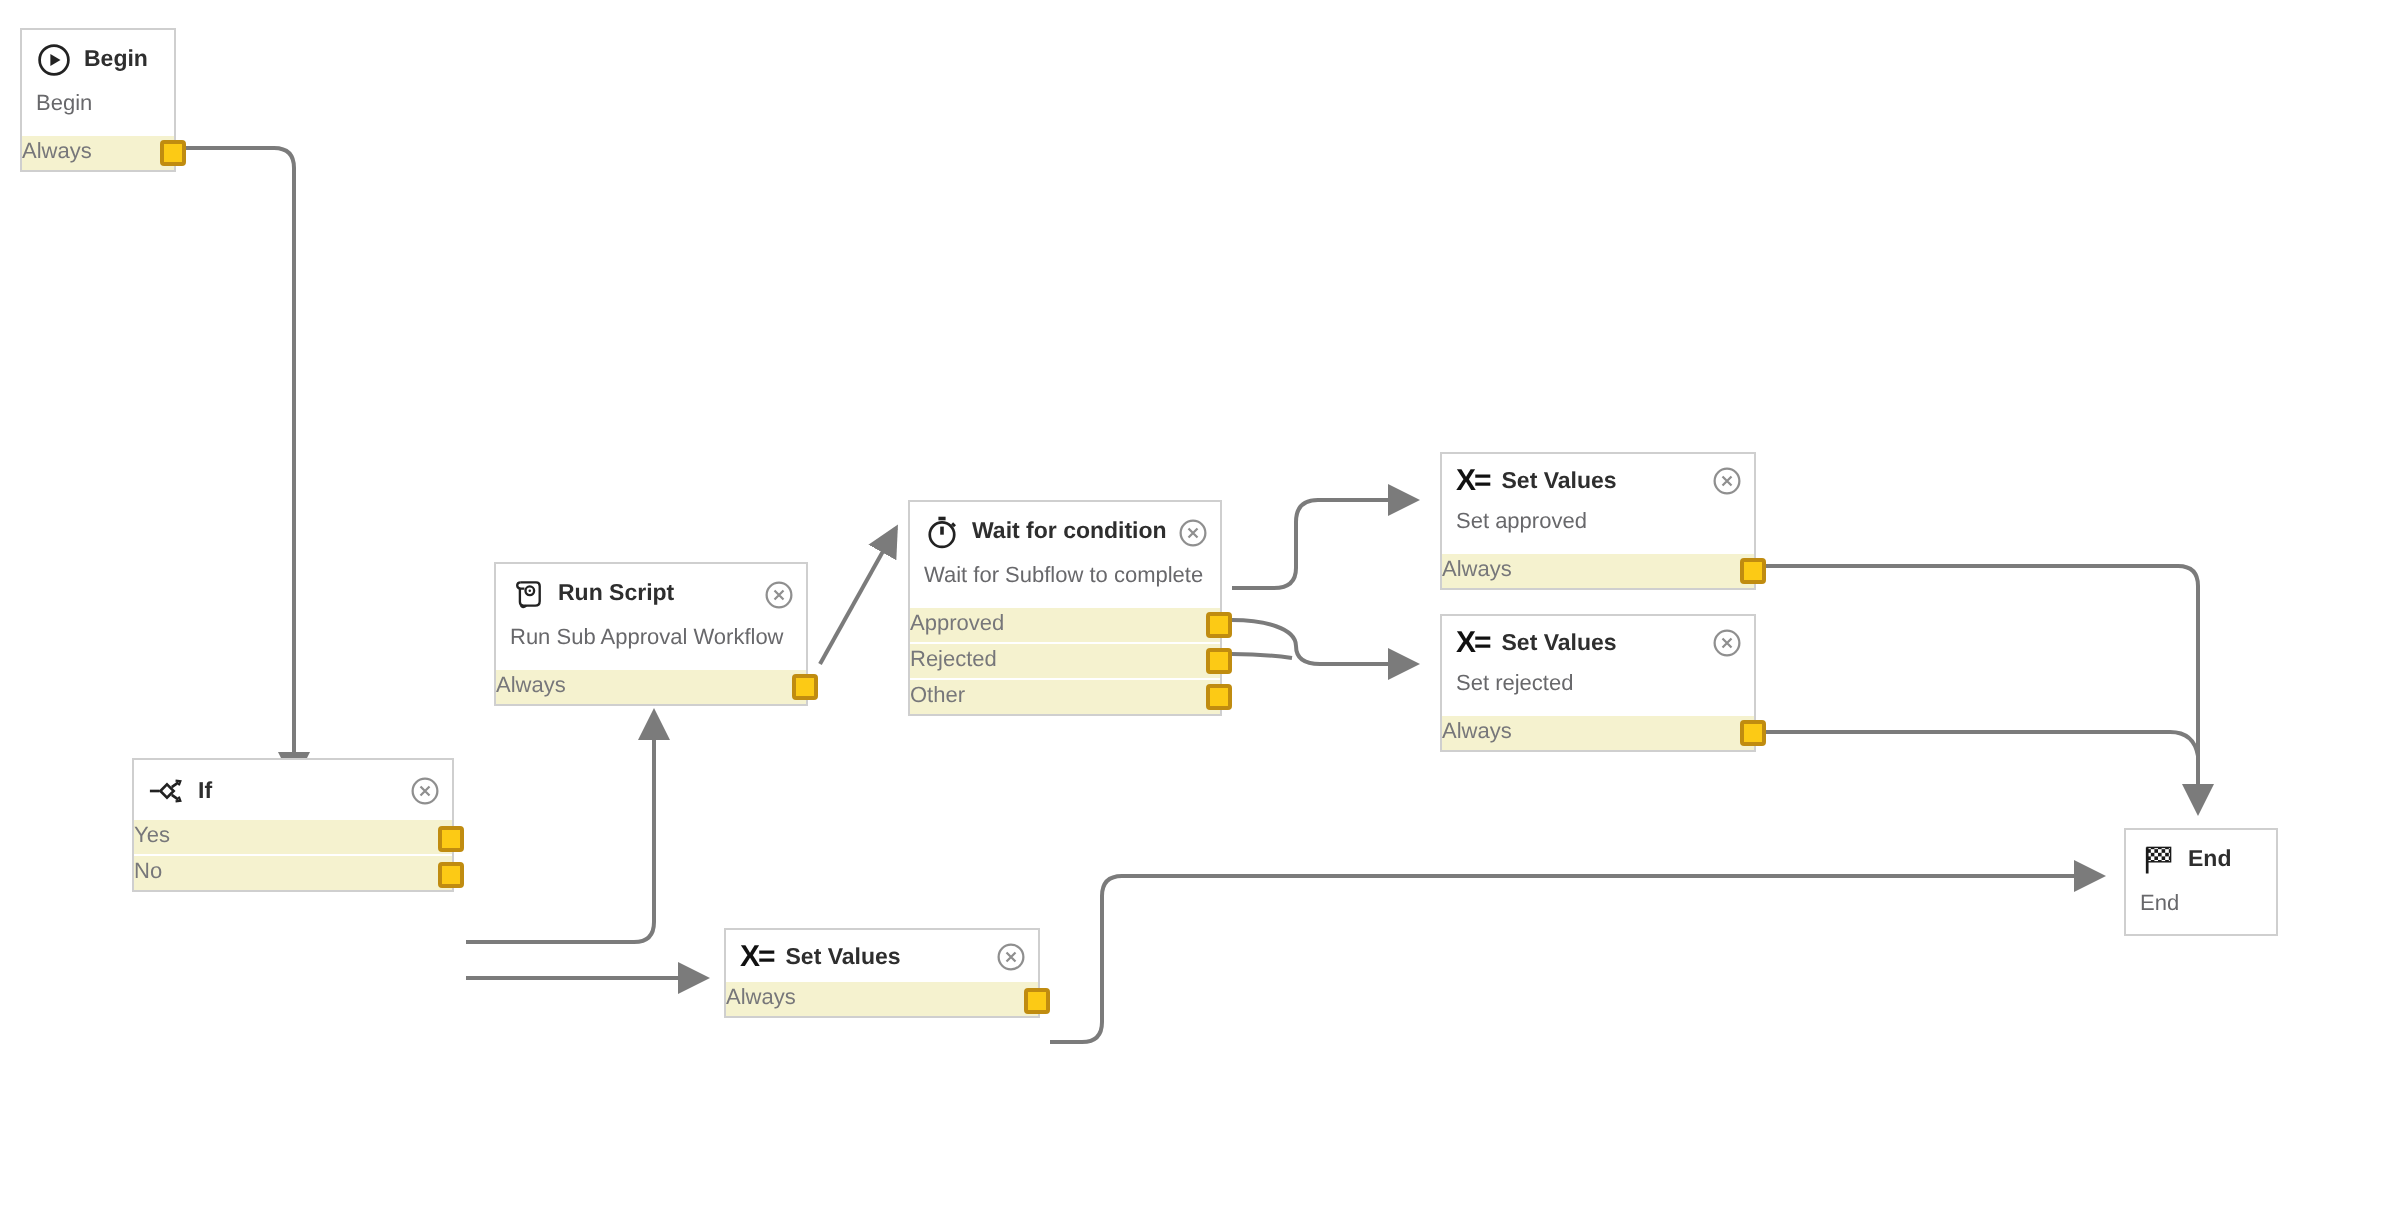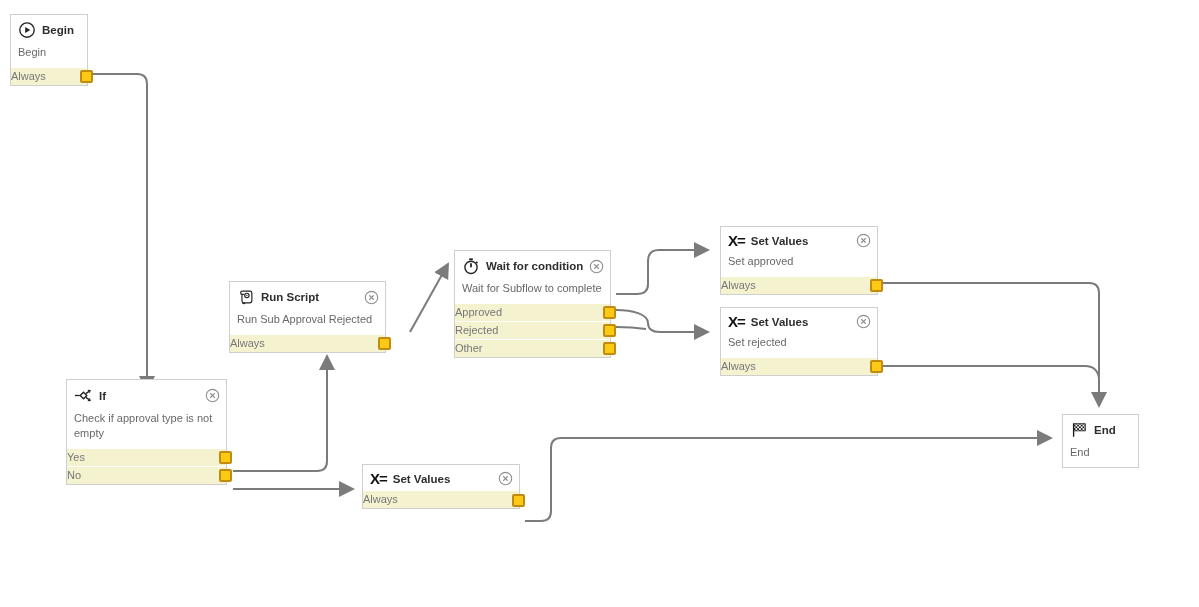--- a/index.html
+++ b/index.html
@@ -85,53 +85,52 @@
         </svg>
       </span>
       <span class="node-title">If</span>
       <span class="delete-btn">
         <svg width="15" height="15" viewBox="0 0 16 16">
           <circle cx="8" cy="8" r="6.6" fill="#fff" stroke="#8f8f8f" stroke-width="1.2"></circle>
           <path d="M5.6 5.6 L10.4 10.4 M10.4 5.6 L5.6 10.4" stroke="#8f8f8f" stroke-width="1.2"></path>
         </svg>
       </span>
     </div>
-    <div class="node-desc">Check if approval type is not empty</div>
     <div class="exits">
       <div class="exit-row">
         <span>Yes</span>
         <span class="port"></span>
       </div>
       <div class="exit-row">
         <span>No</span>
         <span class="port"></span>
       </div>
     </div>
   </div>
 
-  <div class="node" style="left:229px;top:281px;width:157px;">
+  <div class="node" style="left:247px;top:281px;width:157px;">
     <div class="node-header">
       <span class="node-icon">
         <svg width="18" height="18" viewBox="0 0 20 20" fill="none" stroke="#222" stroke-width="1.3">
           <path d="M6 3.5 H14.5 Q16.5 3.5 16.5 5.5 V14 Q16.5 16.5 14 16.5 H7.5 Q5.5 16.5 5.5 14.5 V7"></path>
           <path d="M6 3.5 Q4 3.5 4 5.2 Q4 7 6 7 H8"></path>
           <path d="M9 16.5 Q7 18.2 6 16.2"></path>
           <circle cx="11" cy="8.2" r="2.4"></circle>
           <circle cx="11" cy="8.2" r="0.7" fill="#222" stroke="none"></circle>
         </svg>
       </span>
       <span class="node-title">Run Script</span>
       <span class="delete-btn">
         <svg width="15" height="15" viewBox="0 0 16 16">
           <circle cx="8" cy="8" r="6.6" fill="#fff" stroke="#8f8f8f" stroke-width="1.2"></circle>
           <path d="M5.6 5.6 L10.4 10.4 M10.4 5.6 L5.6 10.4" stroke="#8f8f8f" stroke-width="1.2"></path>
         </svg>
       </span>
     </div>
-    <div class="node-desc">Run Sub Approval Rejected</div>
+    <div class="node-desc">Run Sub Approval Workflow</div>
     <div class="exits">
       <div class="exit-row">
         <span>Always</span>
         <span class="port"></span>
       </div>
     </div>
   </div>
 
   <div class="node" style="left:454px;top:234px;width:157px;margin-top:16px;">
     <div class="node-header">

